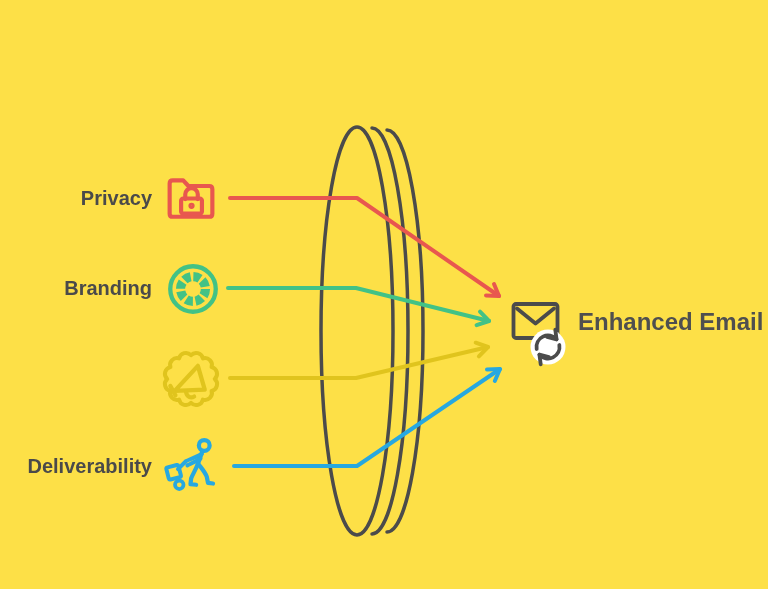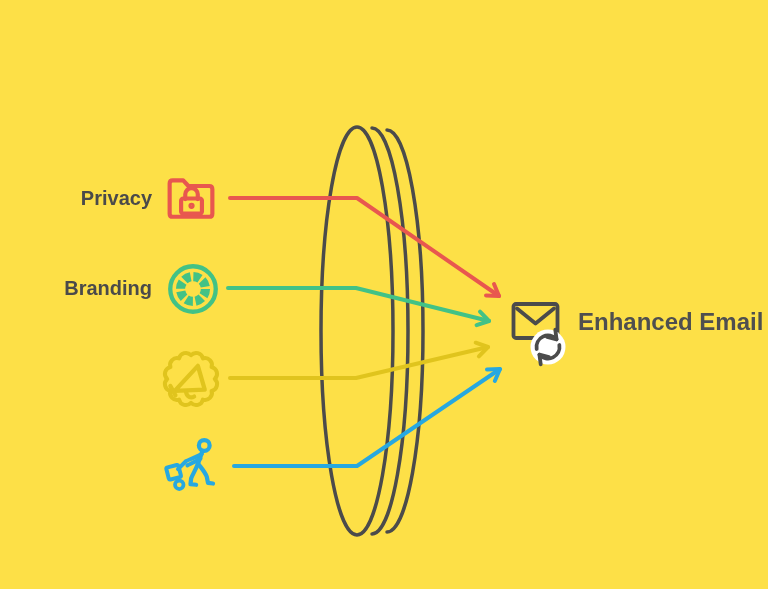--- a/index.html
+++ b/index.html
@@ -111,18 +111,19 @@
       <path stroke-width="3.2" d="M 30 18 C 26 20.5 22.5 22 19.5 23.5"></path>
       <path stroke-width="3.4" d="M 28 22 C 26 27.5 24 30 22.5 34 L 22 38.5 L 26.5 39"></path>
       <path stroke-width="3.4" d="M 28 22 C 31 26 33.5 28.5 35 32.5 L 36 37.5 L 40 38"></path>
       <rect stroke-width="3.2" x="3.5" y="24" width="10" height="10" rx="1.2" transform="rotate(-14 8.5 29)"></rect>
       <circle stroke-width="3" cx="13" cy="39" r="3.4"></circle>
     </g>
   </svg>
 
   <div class="input-label" style="top:187px">Privacy</div>
   <div class="input-label" style="top:277px">Branding</div>
+  <div class="input-label" style="top:455px">Deliverability</div>
 
   <div class="result-text">
     <div>Enhanced Email</div>
   </div>
 
 </div>
 
 </body></html>

